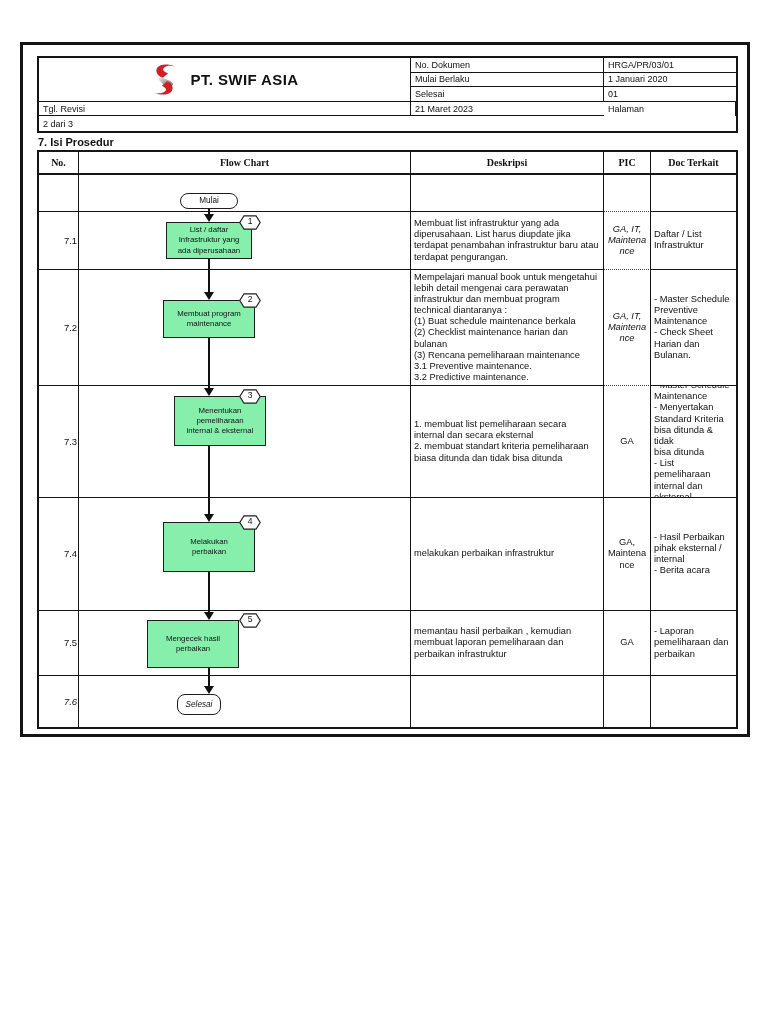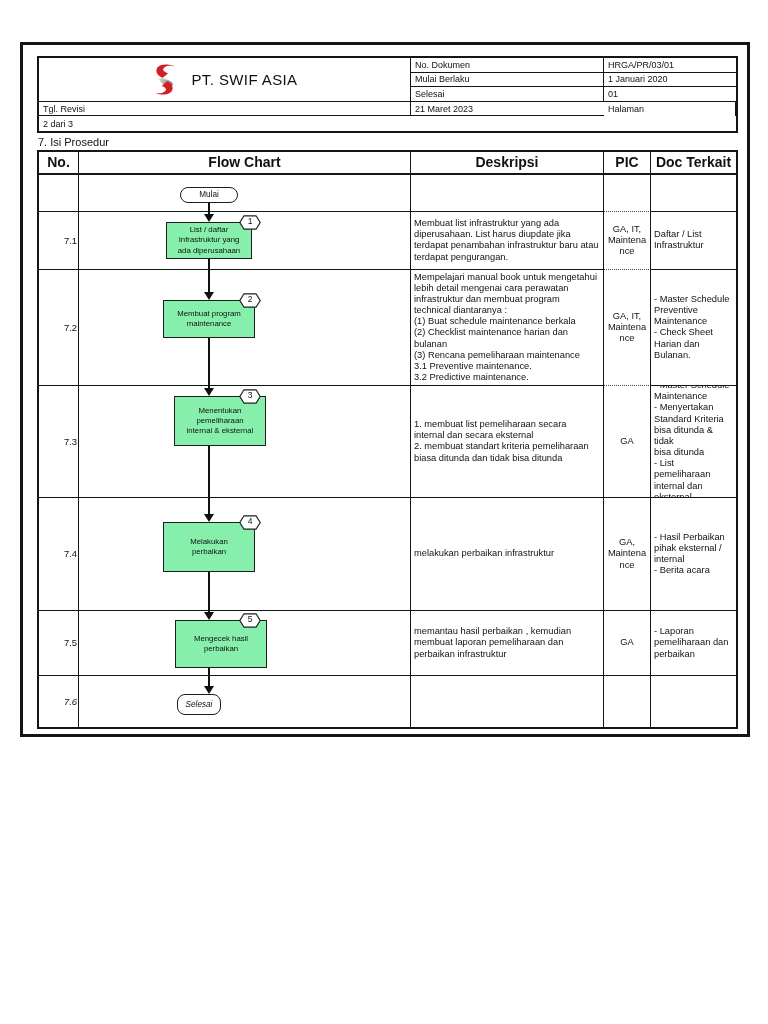--- a/index.html
+++ b/index.html
@@ -6,32 +6,32 @@
   html,body { width:768px; height:1024px; background:#ffffff; font-family:"Liberation Sans", sans-serif; color:#111; }
   .page-border { position:absolute; left:20px; top:42px; width:730px; height:695px; border:3px solid #151515; background:#fff; }
   .inner { position:absolute; left:14px; top:11px; width:701px; }
 
   
   .hdr-grid { display:grid; grid-template-columns:372px 193px 132px; grid-template-rows:repeat(5,14.6px); border:2px solid #151515; width:701px; }
   .hc { border-right:1px solid #151515; border-bottom:1px solid #151515; display:flex; align-items:center; font-size:9px; padding:0 4px; overflow:hidden; }
   .hc.no-b { border-bottom:none; }
   .hc.no-r { border-right:none; }
   .logo-cell { grid-column:1; grid-row:1/4; border-right:1px solid #151515; border-bottom:1px solid #151515; display:flex; align-items:center; justify-content:center; gap:13px; }
-  .company { font-size:15px; font-weight:normal; letter-spacing:0.4px; }
+  .company { font-size:15px; font-weight:bold; letter-spacing:0.4px; }
   .title-cell { grid-column:1; grid-row:4/6; border-right:1px solid #151515; display:flex; flex-direction:column; align-items:center; justify-content:center; font-weight:bold; font-size:11.5px; line-height:1.28; text-align:center; }
 
-  .section-title { font-weight:normal; font-size:11px; margin:3px 0 2px 1px; }
+  .section-title { font-weight:bold; font-size:11px; margin:3px 0 2px 1px; }
 
   
   .main-grid { display:grid; width:701px; grid-template-columns:40px 332px 193px 47px 85px; grid-template-rows:23px 37px 58px 116px 112px 113px 65px 51px; border:2px solid #151515; background:#fff; }
   .c { border-right:1px solid #151515; border-bottom:1px solid #151515; overflow:hidden; }
   .c.no-r { border-right:none; }
   .c.no-b { border-bottom:none;font-style:italic; }
-  .c.hdr { font-weight:bold; font-size:14px; display:flex; align-items:center; justify-content:center; border-bottom-width:2px; }
-  .c.dotted { border-bottom:1px dotted #444; }
+  .c.hdr { font-weight:bold; font-size:10px; display:flex; align-items:center; justify-content:center; border-bottom-width:2px;font-family:Liberation Serif, serif; }
+  .c.dotted { border-bottom:1px dotted #444;font-style:italic; }
   .no-cell { display:flex; align-items:center; justify-content:center; font-size:9.5px;padding-left:24px; }
   .desc-cell { display:flex; align-items:center; font-size:9.3px; line-height:1.2; padding:2px 3px; white-space:pre-line; }
   .pic-cell { display:flex; align-items:center; justify-content:center; text-align:center; font-size:9.3px; line-height:1.2; padding:1px; white-space:pre-line; }
   .doc-cell { display:flex; align-items:center; font-size:9.3px; line-height:1.2; padding:2px 3px; white-space:pre-line; }
 
   
   .flow-cell { position:relative; }
   .vl { position:absolute; left:129px; width:1.6px; background:#111; }
   .arr { position:absolute; left:125px; width:0; height:0; border-left:5px solid transparent; border-right:5px solid transparent; border-top:8px solid #111; }
   .pbox { position:absolute; border:1.8px solid #1d1d1d; background:#86efac; display:flex; align-items:center; justify-content:center; text-align:center; font-size:7.8px; line-height:1.3; white-space:pre-line; z-index:1; }
@@ -79,21 +79,21 @@
     <div class="main-grid">
 
       <div class="c hdr">No.</div>
       <div class="c hdr">Flow Chart</div>
       <div class="c hdr">Deskripsi</div>
       <div class="c hdr">PIC</div>
       <div class="c hdr no-r">Doc Terkait</div>
 
       <div class="c no-cell"></div>
       <div class="c flow-cell">
-        <div class="tbox" style="left:101px; top:12px; width:58px; height:16px;">Mulai</div>
+        <div class="tbox" style="left:101px; top:18px; width:58px; height:16px;">Mulai</div>
         <div class="vl" style="top:25px; height:12px;"></div>
       </div>
       <div class="c desc-cell"></div>
       <div class="c pic-cell dotted"></div>
       <div class="c doc-cell no-r"></div>
 
       <div class="c no-cell">7.1</div>
       <div class="c flow-cell">
         <div class="vl" style="top:0; height:3px;"></div>
         <div class="arr" style="top:2px;"></div>
@@ -202,21 +202,21 @@
 nce</div>
       <div class="c doc-cell no-r"> - Hasil Perbaikan
 pihak eksternal /
 internal
 - Berita acara</div>
 
       <div class="c no-cell">7.5</div>
       <div class="c flow-cell">
         <div class="vl" style="top:0; height:2px;"></div>
         <div class="arr" style="top:1px;"></div>
-        <div class="pbox" style="left:96px; top:9px; width:92px; height:48px;">Mengecek hasil
+        <div class="pbox" style="left:68px; top:9px; width:92px; height:48px;">Mengecek hasil
 perbaikan</div>
         <div class="badge" style="left:160px; top:2px;">
           <svg width="22" height="15" viewBox="0 0 22 15">
               <polygon points="5,0.8 17,0.8 21.2,7.5 17,14.2 5,14.2 0.8,7.5" fill="#fff" stroke="#1d1d1d" stroke-width="1.2"></polygon>
             </svg>
           <span>5</span>
         </div>
         <div class="vl" style="top:57px; height:8px;"></div>
       </div>
       <div class="c desc-cell">memantau hasil perbaikan , kemudian

